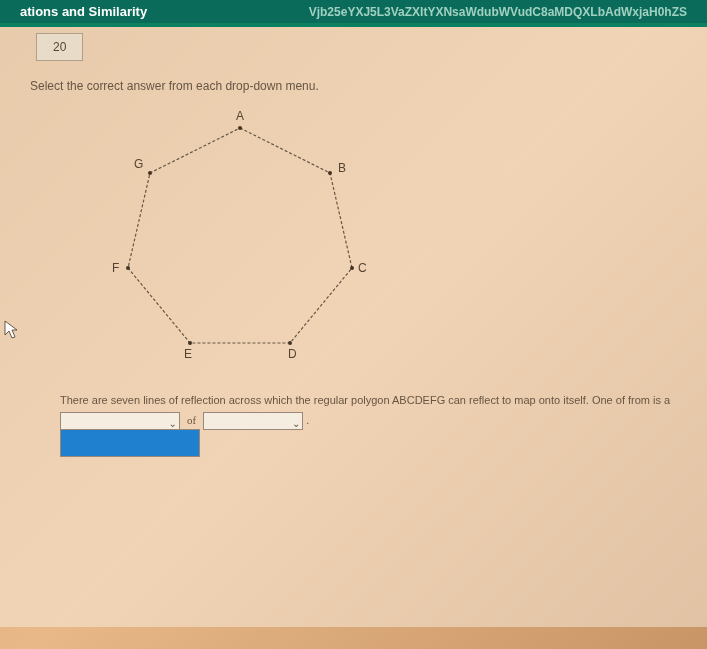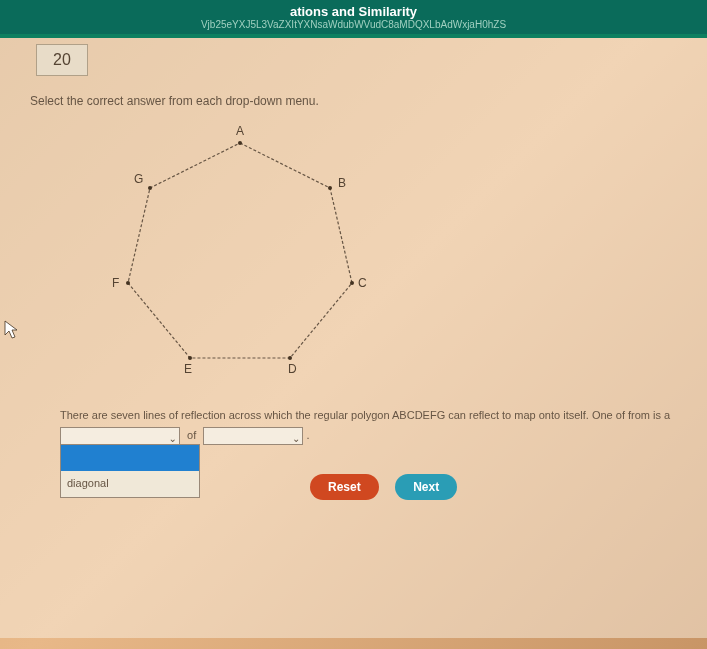--- a/index.html
+++ b/index.html
@@ -7,50 +7,49 @@
       font-family: Arial, sans-serif;
       background: linear-gradient(135deg, #d4a574 0%, #e8b888 50%, #c89566 100%);
       width: 707px;
       height: 649px;
       overflow: hidden;
       position: relative;
     }
     .header-bar {
       background: #0a6b5a;
       color: #fff;
-      padding: 4px 0;
+      padding: 4px 20px;
       font-size: 13px;
       font-weight: bold;
       display: flex;
       justify-content: space-between;
       align-items: center;
-      flex-direction: column;
     }
     .header-right {
-      font-size: 10px;
+      font-size: 12px;
       color: #a0d0c0;
-      font-weight: normal;
+      font-weight: bold;
     }
     .green-line {
       background: #0d8060;
       height: 4px;
     }
     .question-container {
       background: rgba(250, 240, 225, 0.5);
       margin: 0;
       padding: 0 30px 30px 30px;
       min-height: 600px;
       position: relative;
     }
     .question-number-tab {
       display: inline-block;
       background: #e8dcc8;
       border: 1px solid #b0a088;
       padding: 6px 16px;
-      font-size: 16px;
+      font-size: 12px;
       color: #554433;
       margin-left: 6px;
       margin-top: 6px;
     }
     .instruction {
       margin-top: 18px;
       font-size: 12px;
       color: #665544;
     }
     .figure-area {
@@ -193,34 +192,29 @@
   </div>
 
   <div class="sentence">
     <span>There are seven lines of reflection across which the regular polygon ABCDEFG can reflect to map onto itself. One of from is a</span><br>
     <span class="dropdown-wrap">
       <span class="dropdown-box">
         <span class="dropdown-arrow">⌄</span>
       </span>
       <div class="dropdown-open">
         <div class="dropdown-option highlighted">&nbsp;</div>
-        <div class="dropdown-option">diagonal</div>
       </div>
     </span>
-    <span style="margin-left:4px;">of</span>
+    <span style="margin-left:4px;font-family:Liberation Serif, serif;">of</span>
     <span class="dropdown2">
       <span class="dropdown-arrow">⌄</span>
     </span>
     <span>.</span>
   </div>
 
-  <div class="buttons-row">
-    <span class="btn-reset">Reset</span>
-    <span class="btn-next">Next</span>
-  </div>
 
 </div>
 
 <div class="cursor-icon">
   <svg width="16" height="20" viewBox="0 0 16 20">
     <path d="M1,1 L1,15 L5,11 L8,18 L11,17 L8,10 L13,10 Z" fill="#fff" stroke="#443322" stroke-width="0.8"></path>
   </svg>
 </div>
 
 </body></html>

